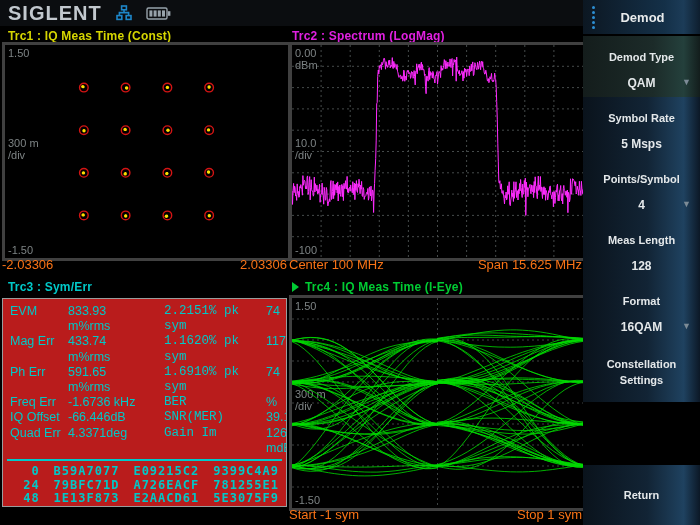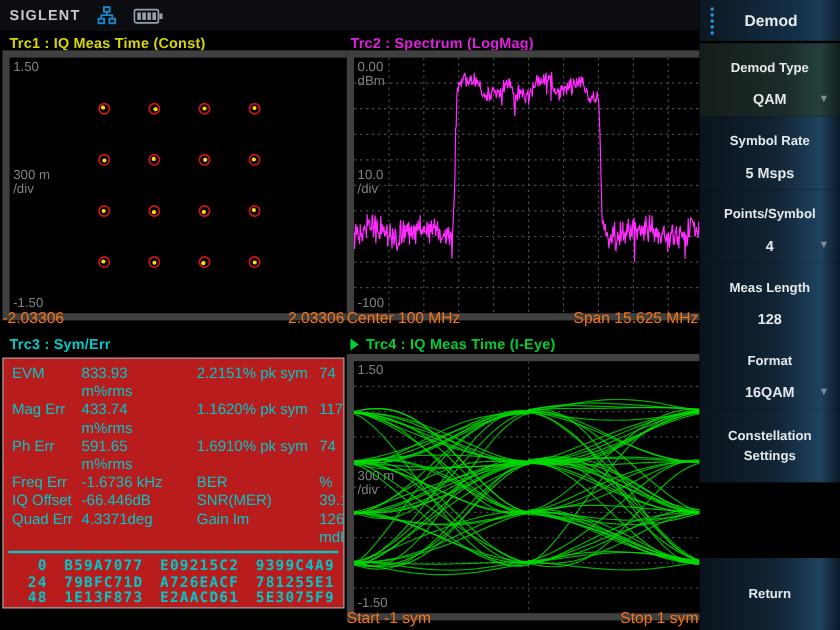--- a/index.html
+++ b/index.html
@@ -1,47 +1,47 @@
 <!DOCTYPE html>
 <html><head>
 <meta charset="utf-8">
 <style>
   html,body{margin:0;padding:0;background:#000;}
   .screen{position:relative;width:700px;height:525px;background:#000;overflow:hidden;
     font-family:"Liberation Sans","DejaVu Sans",sans-serif;-webkit-font-smoothing:antialiased;}
   
   .topbar{position:absolute;left:0;top:0;width:583px;height:26px;background:#0b0d10;display:flex;align-items:center;}
-  .logo{margin-left:8px;font-weight:bold;font-size:12px;letter-spacing:1px;color:#c2c8ce;}
+  .logo{margin-left:8px;font-weight:bold;font-size:20px;letter-spacing:1px;color:#c2c8ce;}
   .ticon{margin-left:14px;display:flex;align-items:center;}
   
   .thdr{position:absolute;font-size:12px;font-weight:bold;letter-spacing:.2px;white-space:nowrap;}
   #h1{left:8px;top:29px;color:#d6d600;}
   #h2{left:292px;top:29px;color:#e020e0;}
   #h3{left:8px;top:280px;color:#00c8c8;}
   #h4{left:292px;top:280px;color:#00cc33;display:flex;align-items:center;}
   .tri-right{width:0;height:0;border-left:7px solid #00cc33;border-top:5px solid transparent;
     border-bottom:5px solid transparent;margin-right:6px;}
   
-  .plot{position:absolute;background:#000;border:6px solid #404040;}
+  .plot{position:absolute;background:#000;border:3px solid #404040;}
   #plot1{left:2px;top:42px;width:283px;height:213px;}
   #plot2{left:289px;top:42px;width:291px;height:213px;}
   #plot4{left:289px;top:295px;width:291px;height:210px;}
   .plot svg{position:absolute;left:0;top:0;}
   .corner{position:absolute;color:#7d8384;font-size:11px;line-height:12px;}
   .xrow{position:absolute;display:flex;justify-content:space-between;color:#f97316;font-size:13px;}
   #x1{left:2px;top:257px;width:285px;}
   #x2{left:289px;top:257px;width:293px;}
   #x4{left:289px;top:507px;width:293px;}
   
   #box3{position:absolute;left:2px;top:298px;width:283px;height:207px;background:#b91c1c;
     border:1px solid #989d9d;color:#00c8c8;overflow:hidden;}
   .meas{display:grid;grid-template-columns:58px 80px 118px 1fr;padding:5px 7px 0 7px;
     font-size:12.5px;line-height:15.2px;}
   .meas .r{text-align:left;}
-  .meas .c3{padding-left:16px;}
+  .meas .c3{padding-left:16px;font-family:Liberation Mono, monospace;}
   .hsep{border-top:2px solid #00c8c8;margin:3px 4px 3px 4px;}
   .hex{padding:1px 7px 0 7px;font-family:"DejaVu Sans Mono","Liberation Mono",monospace;
     font-size:12px;font-weight:bold;line-height:13.6px;letter-spacing:1px;}
   .hexrow{display:flex;}
   .hexoff{width:36px;text-align:right;}
   .hexg{margin-left:14px;width:66px;}
   
   .sidebar{position:absolute;left:583px;top:0;width:117px;height:525px;background:#000;font-weight:bold;}
   .mhdr{position:absolute;left:0;top:0;width:117px;height:34px;display:flex;align-items:center;
     background:linear-gradient(90deg,#0c1722 0%,#143048 70%,#1c3c58 86%,#0e1e2e 100%);}

